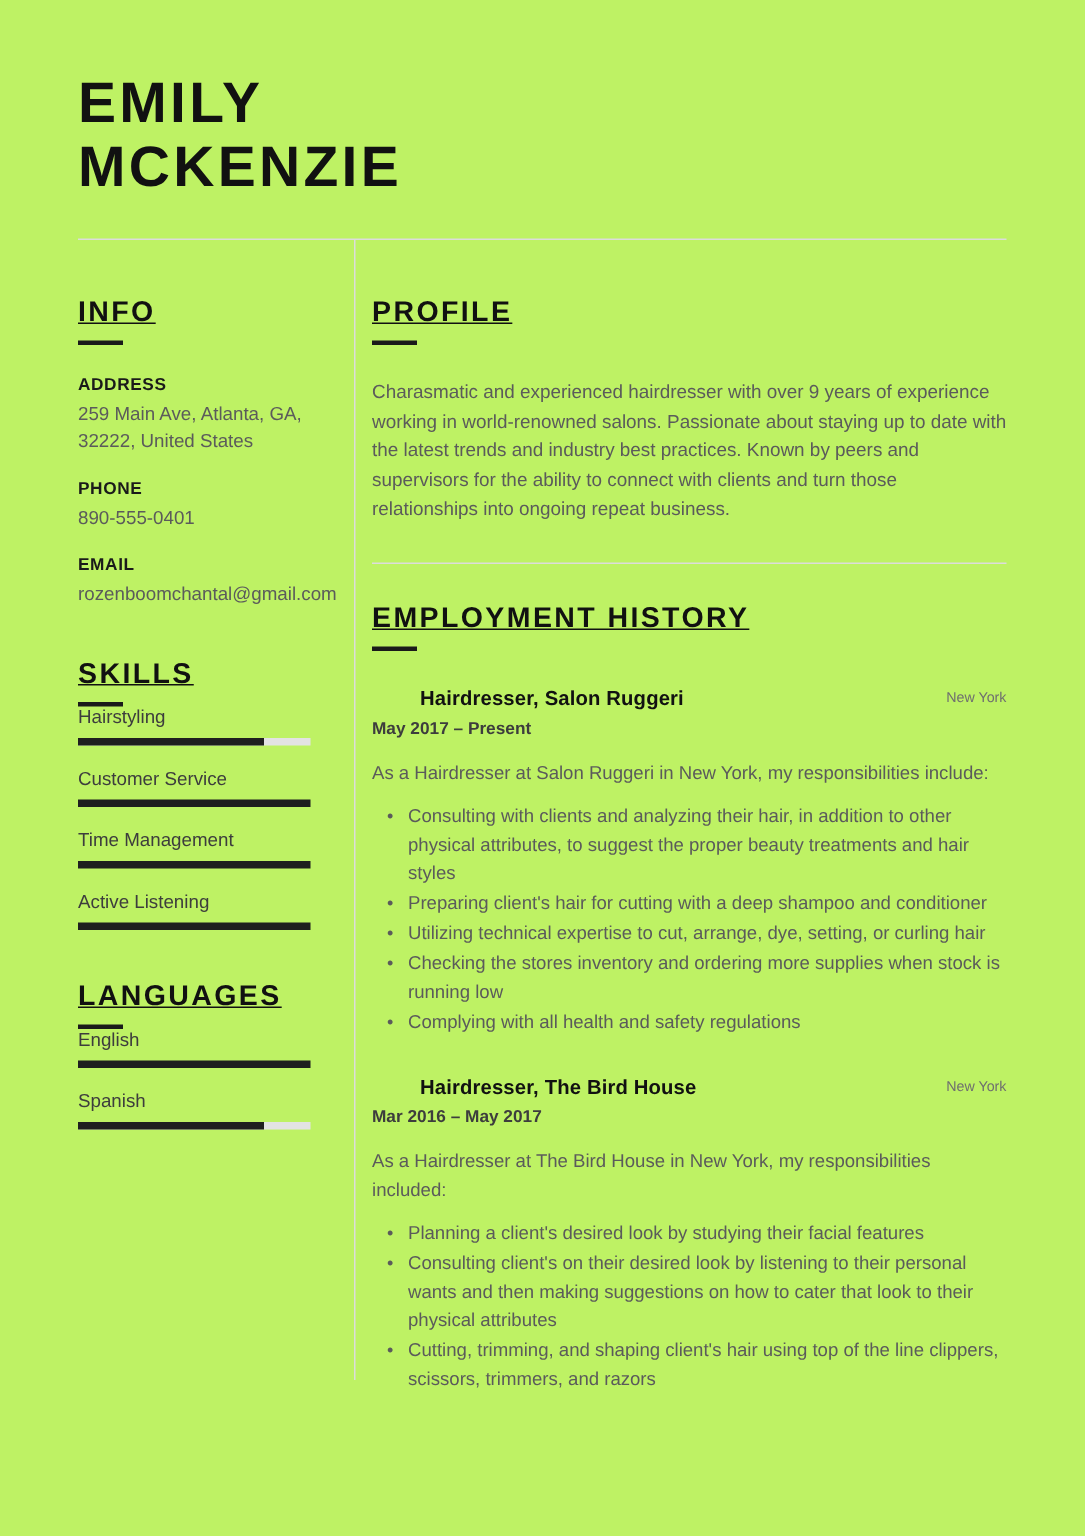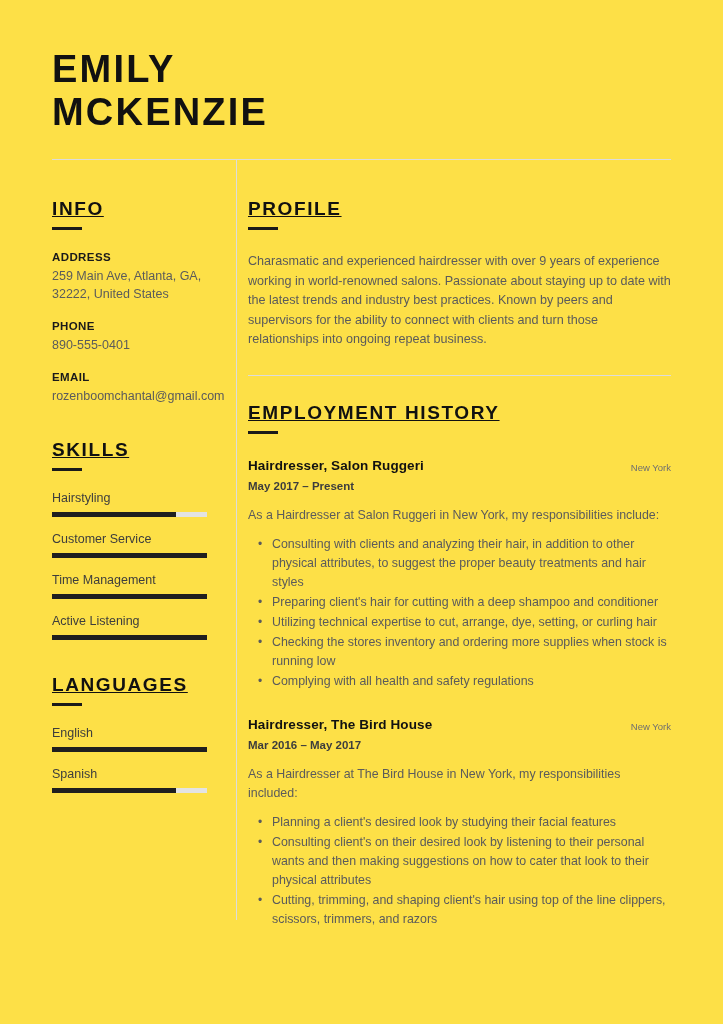--- a/index.html
+++ b/index.html
@@ -14,21 +14,21 @@
     font-family: "Liberation Sans", sans-serif;
     color: #5b5b5b;
     -webkit-font-smoothing: antialiased;
     overflow: hidden;
   }
 
   .page {
     position: relative;
     width: 723px;
     height: 1024px;
-    background: #fde047;
+    background: #bef264;
     padding: 0 52px;
   }
 
   
   .header {
     padding-top: 48px;
   }
 
   .name-line {
     font-size: 38px;
@@ -115,21 +115,21 @@
   }
 
   .info-value {
     font-size: 12.5px;
     line-height: 18px;
     color: #5b5b5b;
     white-space: pre-line;
   }
 
   
-  .bars { margin-top: 20px; }
+  .bars { }
 
   .bar-item + .bar-item { margin-top: 15px; }
 
   .bar-label {
     font-size: 12.5px;
     color: #3d3d3d;
     margin-bottom: 7px;
   }
 
   .bar-track {
@@ -156,22 +156,23 @@
     height: 1px;
     background: #dcdcdc;
   }
 
   .employment { margin-top: 26px; }
 
   .job + .job { margin-top: 26px; }
 
   .job-head {
     display: flex;
-    align-items: flex-end;
+    align-items: center;
     justify-content: space-between;
+    margin-left: 32px;
   }
 
   .job-role {
     font-size: 13.5px;
     font-weight: bold;
     color: #111111;
     letter-spacing: 0.1px;
   }
 
   .job-location {

